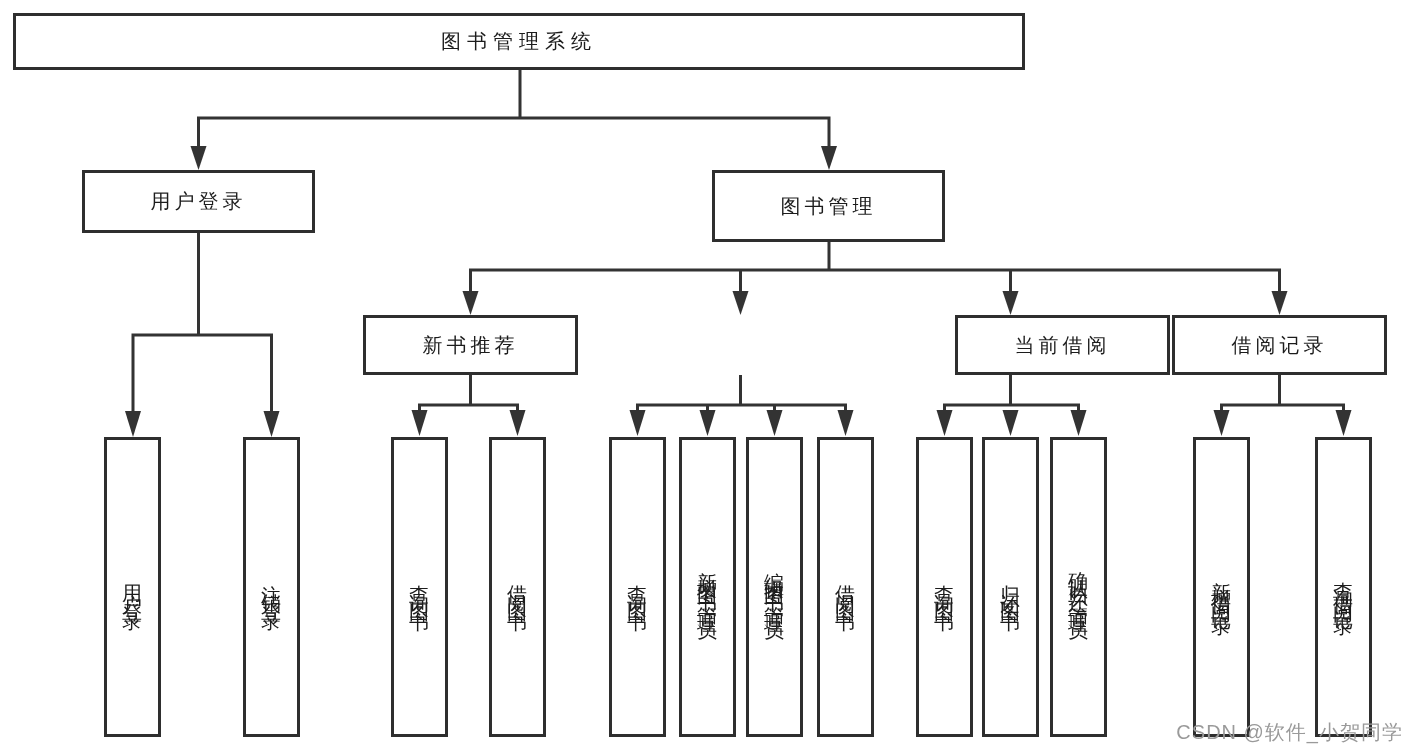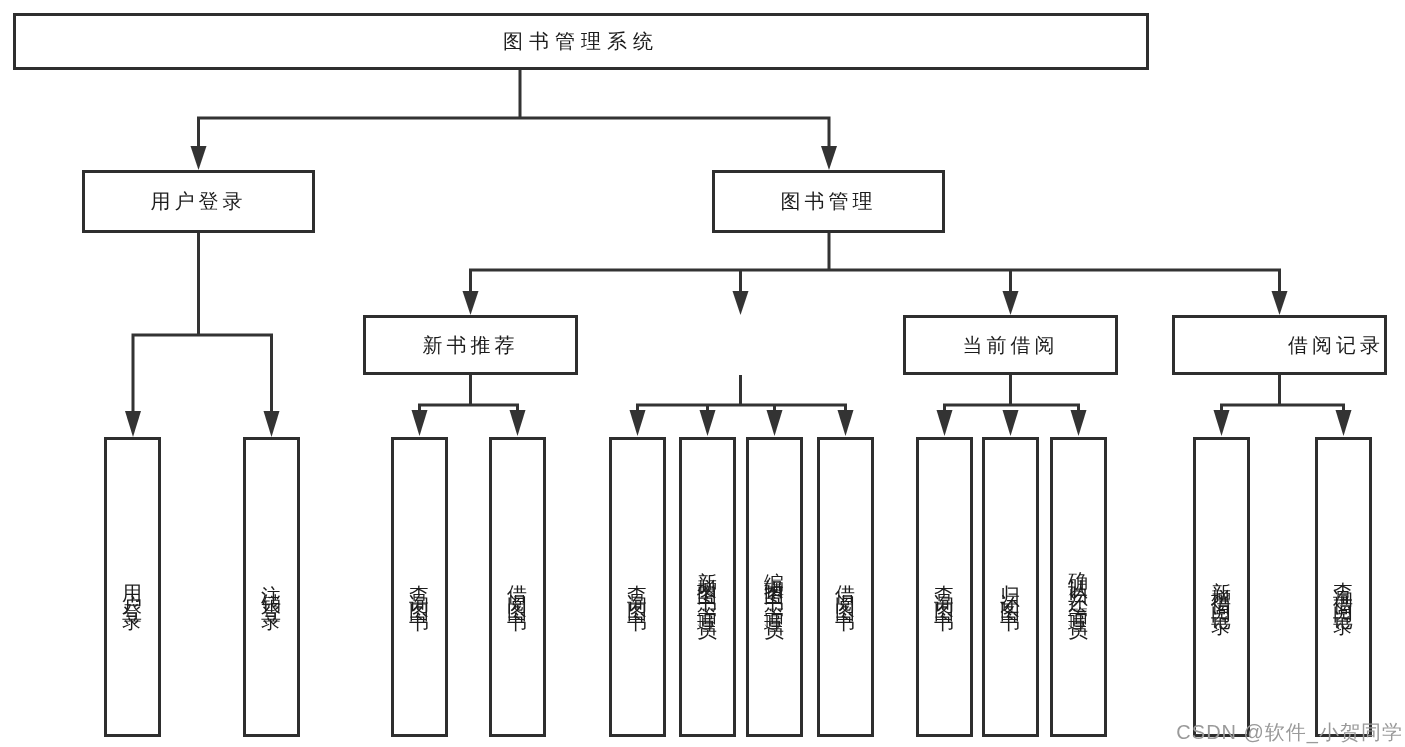--- a/index.html
+++ b/index.html
@@ -29,28 +29,28 @@
     border: 3px solid #2e2e2e;
     background: #ffffff;
     display: flex;
     align-items: center;
     justify-content: center;
     color: #1c1c1c;
     font-size: 20px;
     letter-spacing: 4px;
     white-space: nowrap;
   }
-  .root-node    { left: 13px;  top: 13px;  width: 1136px; height: 57px; letter-spacing: 6px; }
+  .root-node    { left: 13px;  top: 13px;  width: 1012px; height: 57px; letter-spacing: 6px; }
   .n-userlogin  { left: 82px;  top: 170px; width: 233px; height: 63px; }
-  .n-bookmgmt   { left: 712px; top: 170px; width: 233px; height: 63px; }
+  .n-bookmgmt   { left: 712px; top: 170px; width: 233px; height: 72px; }
   .lvl3         { top: 315px; width: 215px; height: 60px; }
   .n-newbook    { left: 363px; }
   .n-borrow     { left: 633px; }
-  .n-current    { left: 903px; }
-  .n-records    { left: 1172px; justify-content: flex-end; }
+  .n-current    { left: 955px; }
+  .n-records    { left: 1172px; }
   .leaf {
     top: 437px;
     width: 57px;
     height: 300px;
     letter-spacing: 0;
   }
   .leaf .vtext {
     writing-mode: vertical-rl;
     text-orientation: mixed;
     font-size: 20px;

